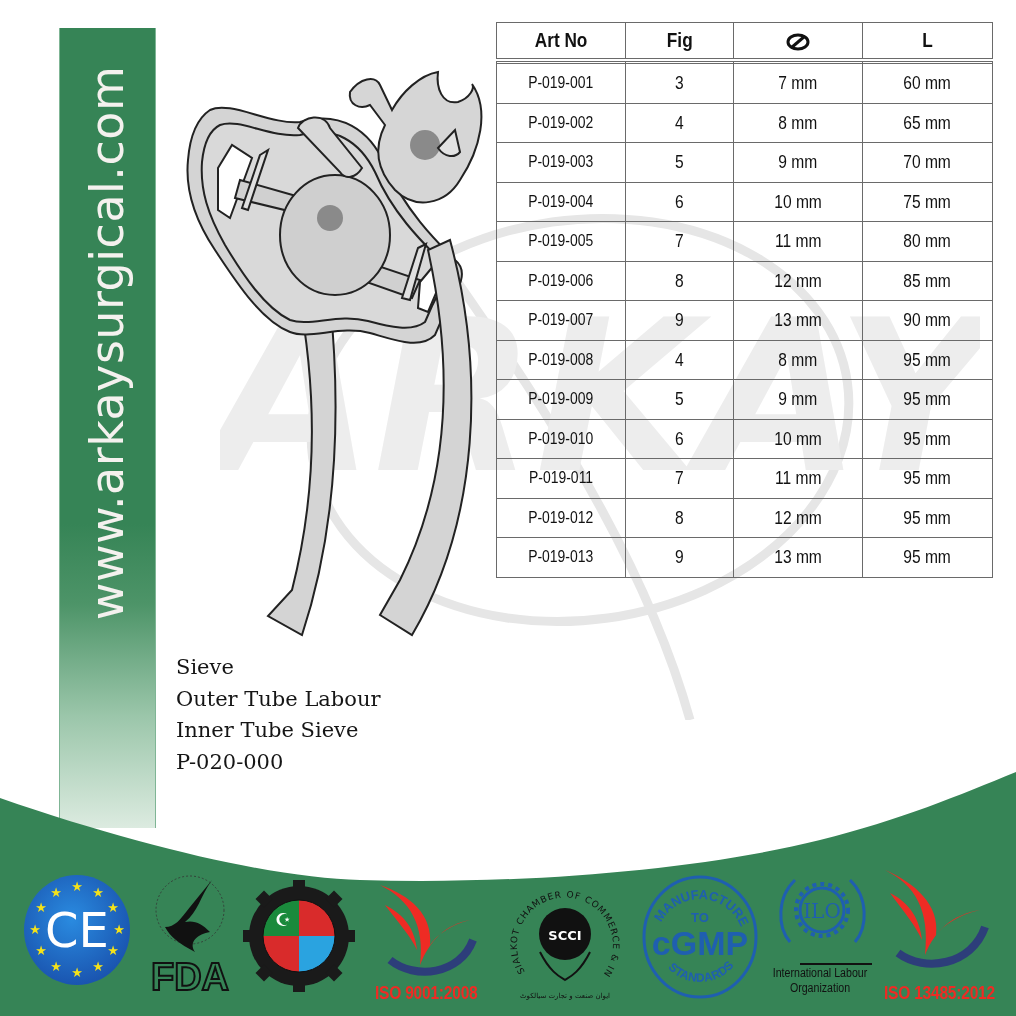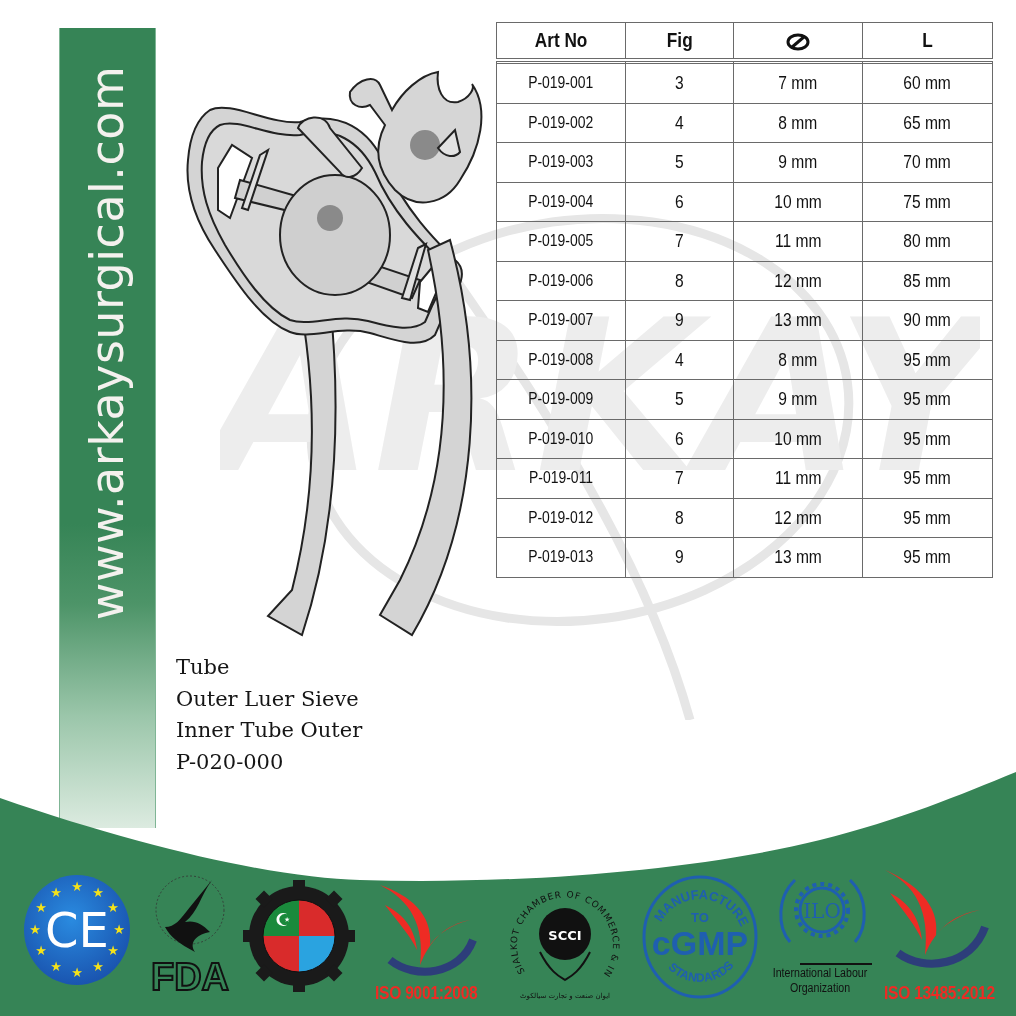--- a/index.html
+++ b/index.html
@@ -201,23 +201,23 @@
     <tr>
       <td class="art"><span class="narrow">P-019-013</span></td>
       <td><span class="narrow">9</span></td>
       <td><span class="narrow">13 mm</span></td>
       <td><span class="narrow">95 mm</span></td>
     </tr>
   </tbody>
 </table>
 
 <div class="desc">
-  <div>Tube</div>
-  <div>Outer Luer Sieve</div>
-  <div>Inner Tube Outer</div>
+  <div>Sieve</div>
+  <div>Outer Tube Labour</div>
+  <div>Inner Tube Sieve</div>
   <div>P-020-000</div>
 </div>
 
 <svg class="footer-bg" viewBox="0 0 1016 256" preserveAspectRatio="none">
   <path d="M 0 38 C 150 90, 280 118, 360 120 C 520 125, 700 110, 820 80 C 900 60, 960 35, 1016 12 L 1016 256 L 0 256 Z" fill="#368456"></path>
 </svg>
 
 <div class="logos">
 
   <svg class="logo" style="left:22px;top:15px" width="110" height="110" viewBox="0 0 110 110">

